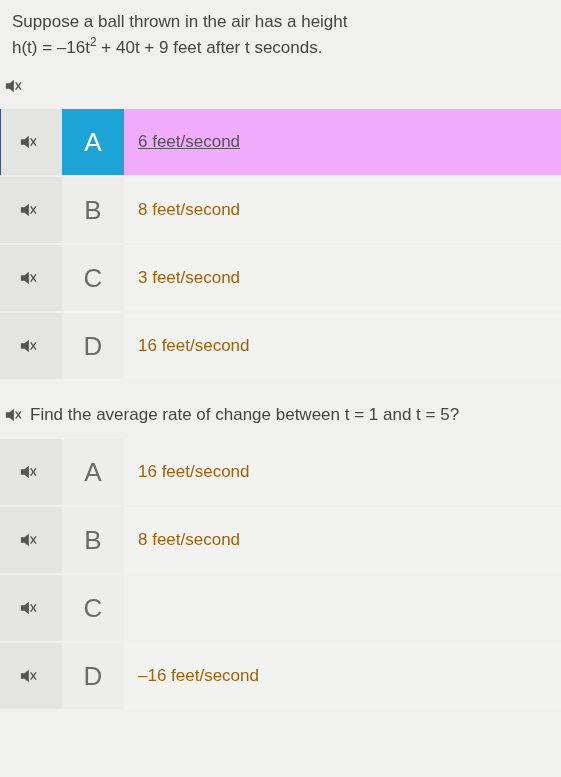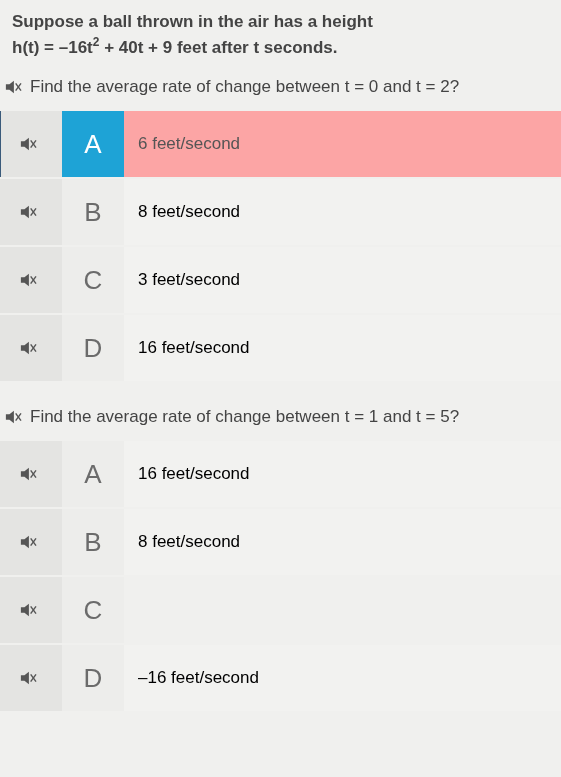--- a/index.html
+++ b/index.html
@@ -10,21 +10,20 @@
     height: 777px;
     color: #3a3a3a;
     padding: 10px 0 0 0;
     overflow: hidden;
   }
   .intro {
     padding: 0 12px 10px 12px;
     font-size: 17px;
     line-height: 1.4;
     color: #444;
-    font-weight: bold;
   }
   .question-row {
     display: flex;
     align-items: center;
     padding: 8px 2px 8px 2px;
     font-size: 17px;
     color: #444;
   }
   .speaker-icon {
     width: 22px;
@@ -64,29 +63,30 @@
     font-weight: 400;
     flex-shrink: 0;
   }
   .answer-cell {
     flex: 1;
     background: #f2f2f0;
     display: flex;
     align-items: center;
     padding-left: 14px;
     font-size: 17px;
-    color: #000000;
+    color: #a16207;
   }
   .option-row.selected .letter-cell {
     background: #1ea3d6;
     color: #fff;
   }
   .option-row.selected .answer-cell {
-    background: #fca5a5;
+    background: #f0abfc;
     color: #555;
+    text-decoration: underline;
   }
   .option-row.selected {
     position: relative;
   }
   .option-row.selected::before {
     content: "";
     position: absolute;
     left: -2px;
     top: 0;
     bottom: 0;
@@ -104,21 +104,20 @@
 </div>
 
 <div class="question-row">
   <span class="speaker-icon">
     <svg viewBox="0 0 20 18">
         <path d="M2 6 L6 6 L11 2 L11 16 L6 12 L2 12 Z" fill="#555"></path>
         <line x1="13" y1="5" x2="19" y2="13" stroke="#555" stroke-width="1.6"></line>
         <line x1="19" y1="5" x2="13" y2="13" stroke="#555" stroke-width="1.6"></line>
       </svg>
   </span>
-  <span>Find the average rate of change between t = 0 and t = 2?</span>
 </div>
 
 <div class="options">
   <div class="option-row selected">
     <div class="sound-cell">
       <span class="speaker-icon">
         <svg viewBox="0 0 20 18">
             <path d="M2 6 L6 6 L11 2 L11 16 L6 12 L2 12 Z" fill="#555"></path>
             <line x1="13" y1="5" x2="19" y2="13" stroke="#555" stroke-width="1.6"></line>
             <line x1="19" y1="5" x2="13" y2="13" stroke="#555" stroke-width="1.6"></line>

